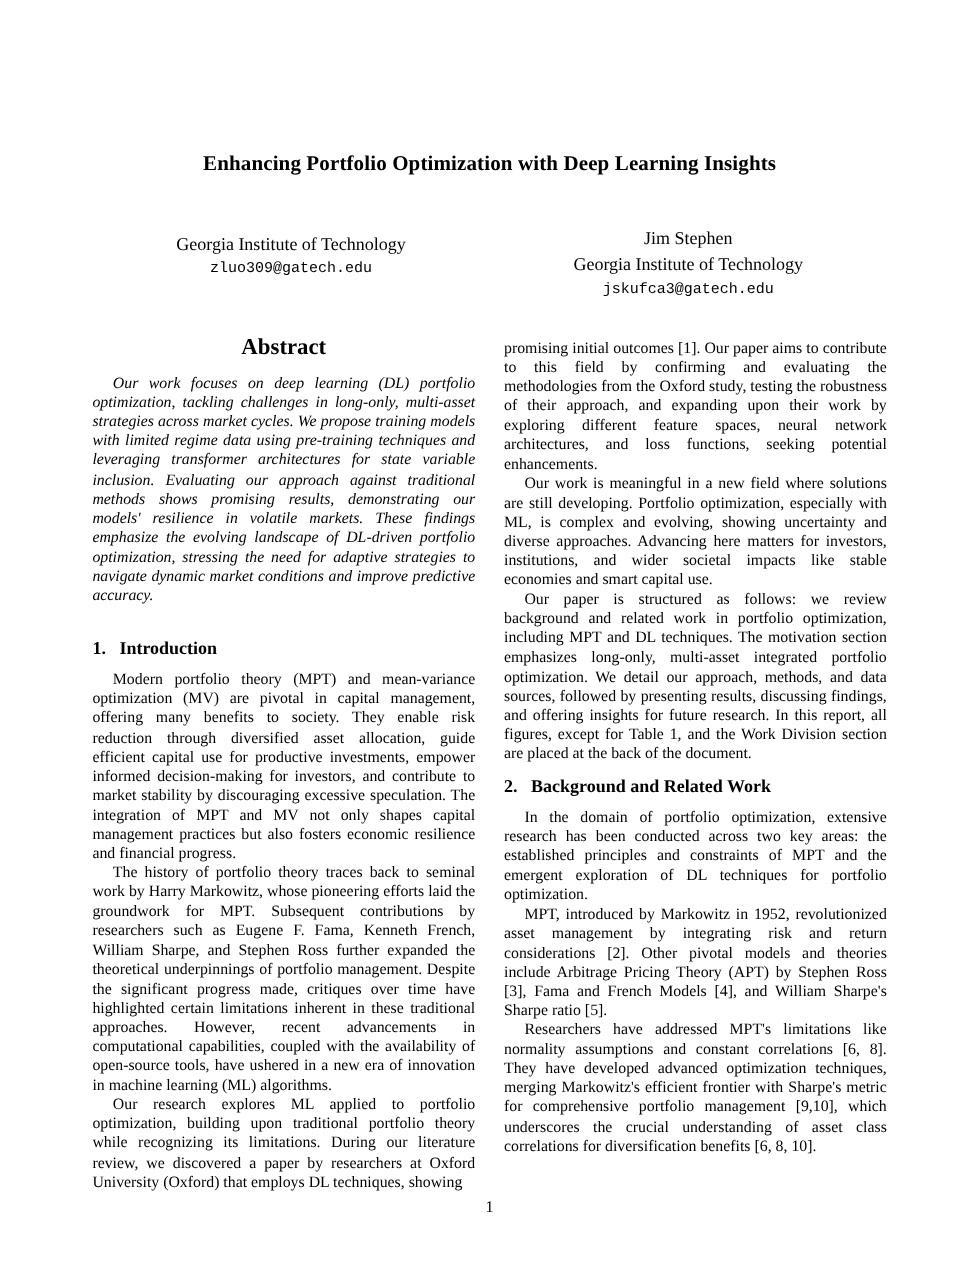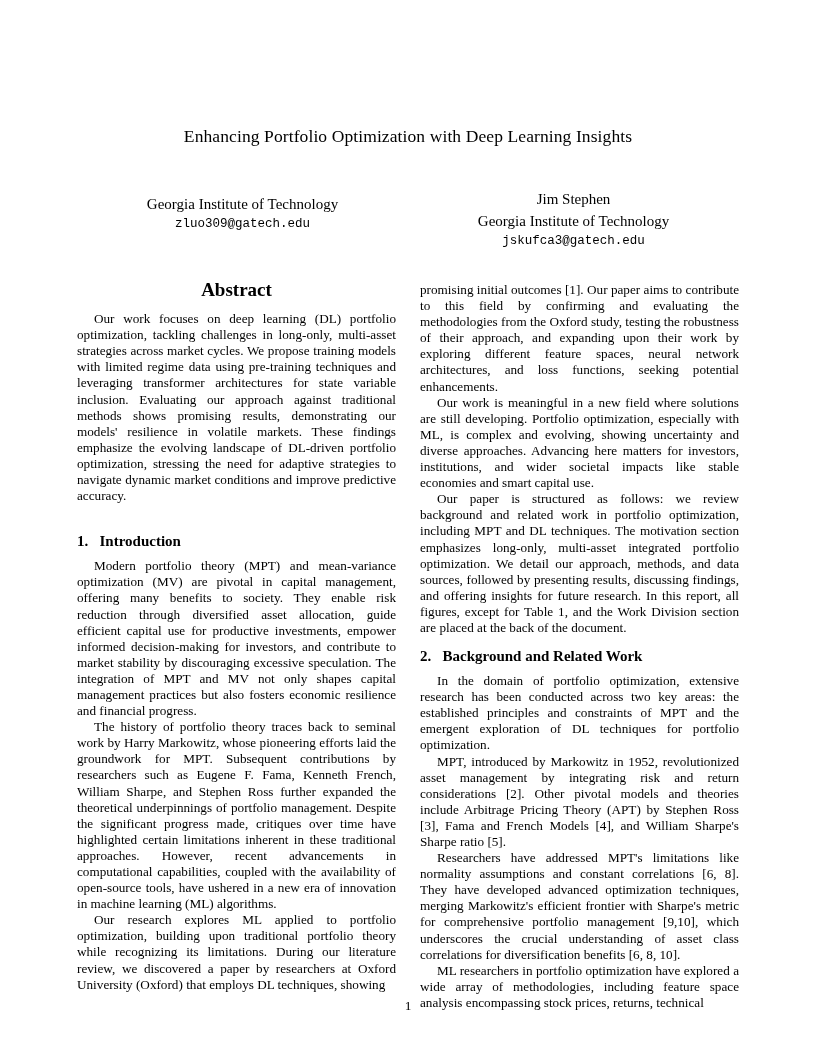--- a/index.html
+++ b/index.html
@@ -11,21 +11,21 @@
     margin: 0 auto;
     background: #ffffff;
     color: #000000;
     font-family: "Liberation Serif", serif;
     overflow: hidden;
   }
   .title {
     padding-top: 126px;
     text-align: center;
     font-size: 17.5px;
-    font-weight: normal;
+    font-weight: bold;
     letter-spacing: 0.1px;
   }
   .authors {
     display: flex;
     margin: 44px 77px 0 77px;
   }
   .author {
     flex: 1 1 50%;
     text-align: center;
   }
@@ -48,20 +48,21 @@
     line-height: 16.1px;
     text-align: justify;
   }
   .abstract-heading {
     text-align: center;
     font-size: 19px;
     font-weight: bold;
     margin-bottom: 13px;
   }
   .abstract {
+    font-style: italic;
   }
   .indent { text-indent: 17px; }
   p { margin: 0; }
   .section-heading {
     font-size: 15px;
     font-weight: bold;
     text-align: left;
     margin: 11px 0 8px 0;
     line-height: 18px;
   }
@@ -108,20 +109,19 @@
 
     <div class="col">
       <p class="body">promising initial outcomes [1]. Our paper aims to contribute to this field by confirming and evaluating the methodologies from the Oxford study, testing the robustness of their approach, and expanding upon their work by exploring different feature spaces, neural network architectures, and loss functions, seeking potential enhancements.</p>
       <p class="body indent">Our work is meaningful in a new field where solutions are still developing. Portfolio optimization, especially with ML, is complex and evolving, showing uncertainty and diverse approaches. Advancing here matters for investors, institutions, and wider societal impacts like stable economies and smart capital use.</p>
       <p class="body indent">Our paper is structured as follows: we review background and related work in portfolio optimization, including MPT and DL techniques. The motivation section emphasizes long-only, multi-asset integrated portfolio optimization. We detail our approach, methods, and data sources, followed by presenting results, discussing findings, and offering insights for future research. In this report, all figures, except for Table 1, and the Work Division section are placed at the back of the document.</p>
 
       <h2 class="section-heading">2.&nbsp;&nbsp;&nbsp;Background and Related Work</h2>
       <p class="body indent">In the domain of portfolio optimization, extensive research has been conducted across two key areas: the established principles and constraints of MPT and the emergent exploration of DL techniques for portfolio optimization.</p>
       <p class="body indent">MPT, introduced by Markowitz in 1952, revolutionized asset management by integrating risk and return considerations [2]. Other pivotal models and theories include Arbitrage Pricing Theory (APT) by Stephen Ross [3], Fama and French Models [4], and William Sharpe's Sharpe ratio [5].</p>
       <p class="body indent">Researchers have addressed MPT's limitations like normality assumptions and constant correlations [6, 8]. They have developed advanced optimization techniques, merging Markowitz's efficient frontier with Sharpe's metric for comprehensive portfolio management [9,10], which underscores the crucial understanding of asset class correlations for diversification benefits [6, 8, 10].</p>
-      <p class="body indent">ML researchers in portfolio optimization have explored a wide array of methodologies, including feature space analysis encompassing stock prices, returns, technical</p>
     </div>
 
   </div>
 
   <div class="page-number">1</div>
 
 </div>
 
 </body></html>

